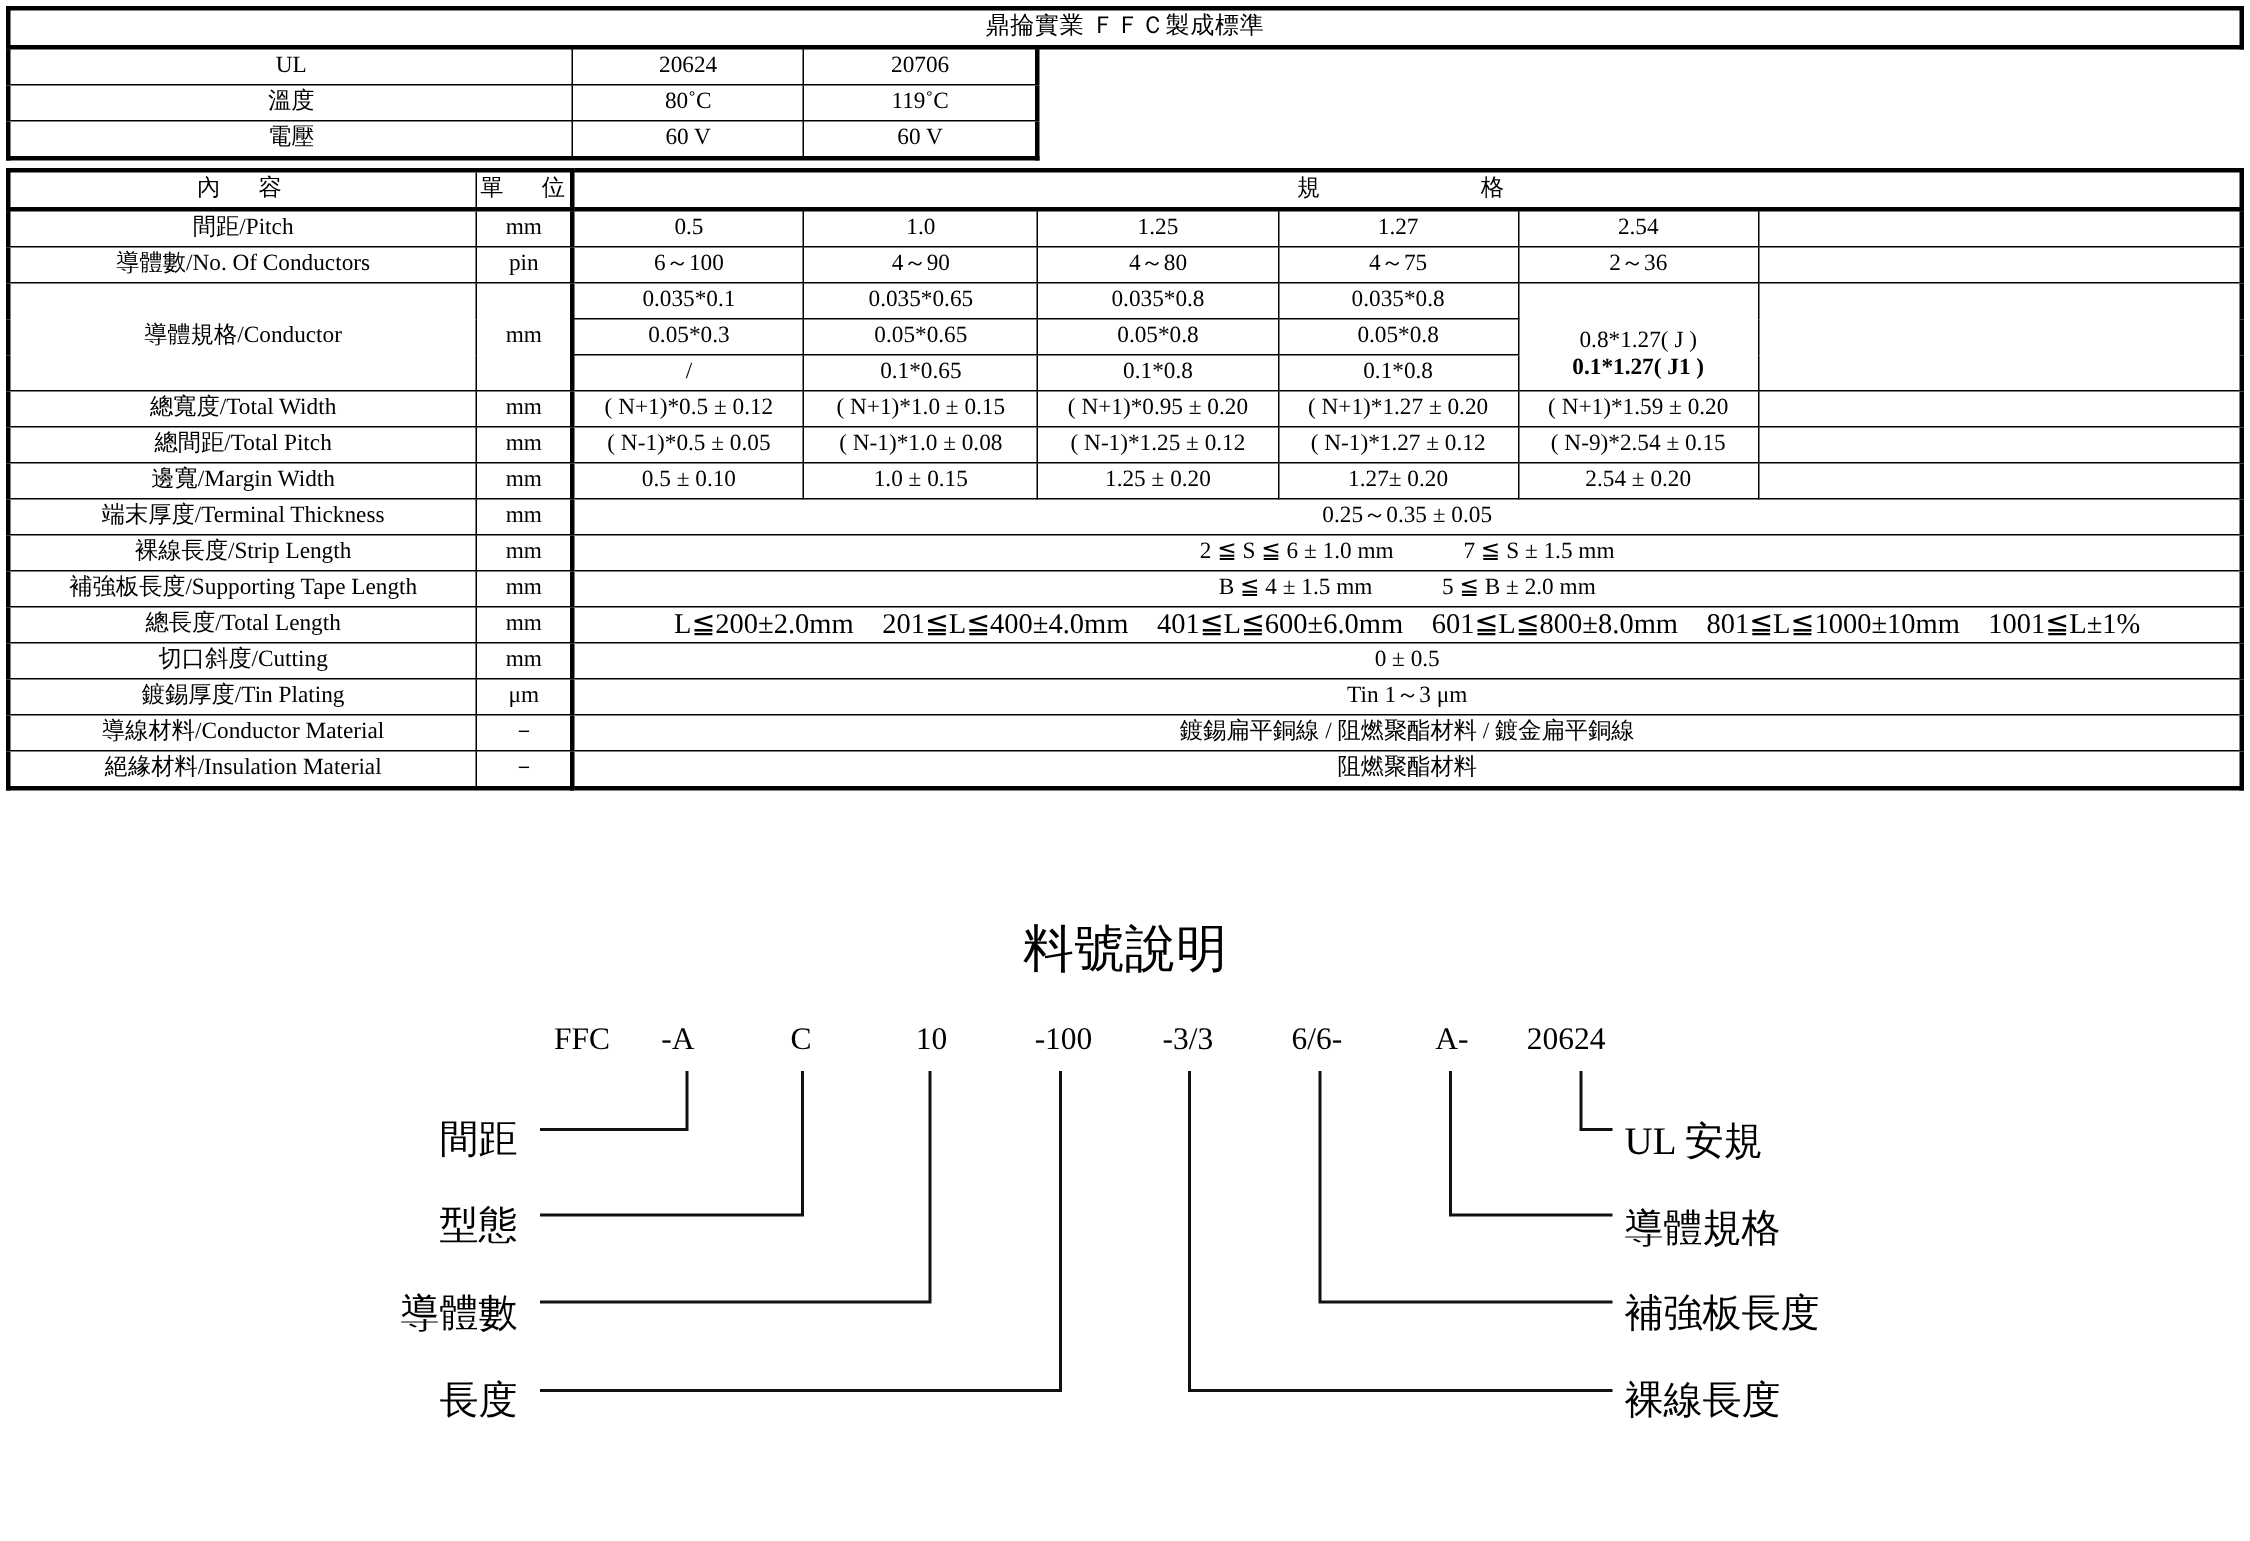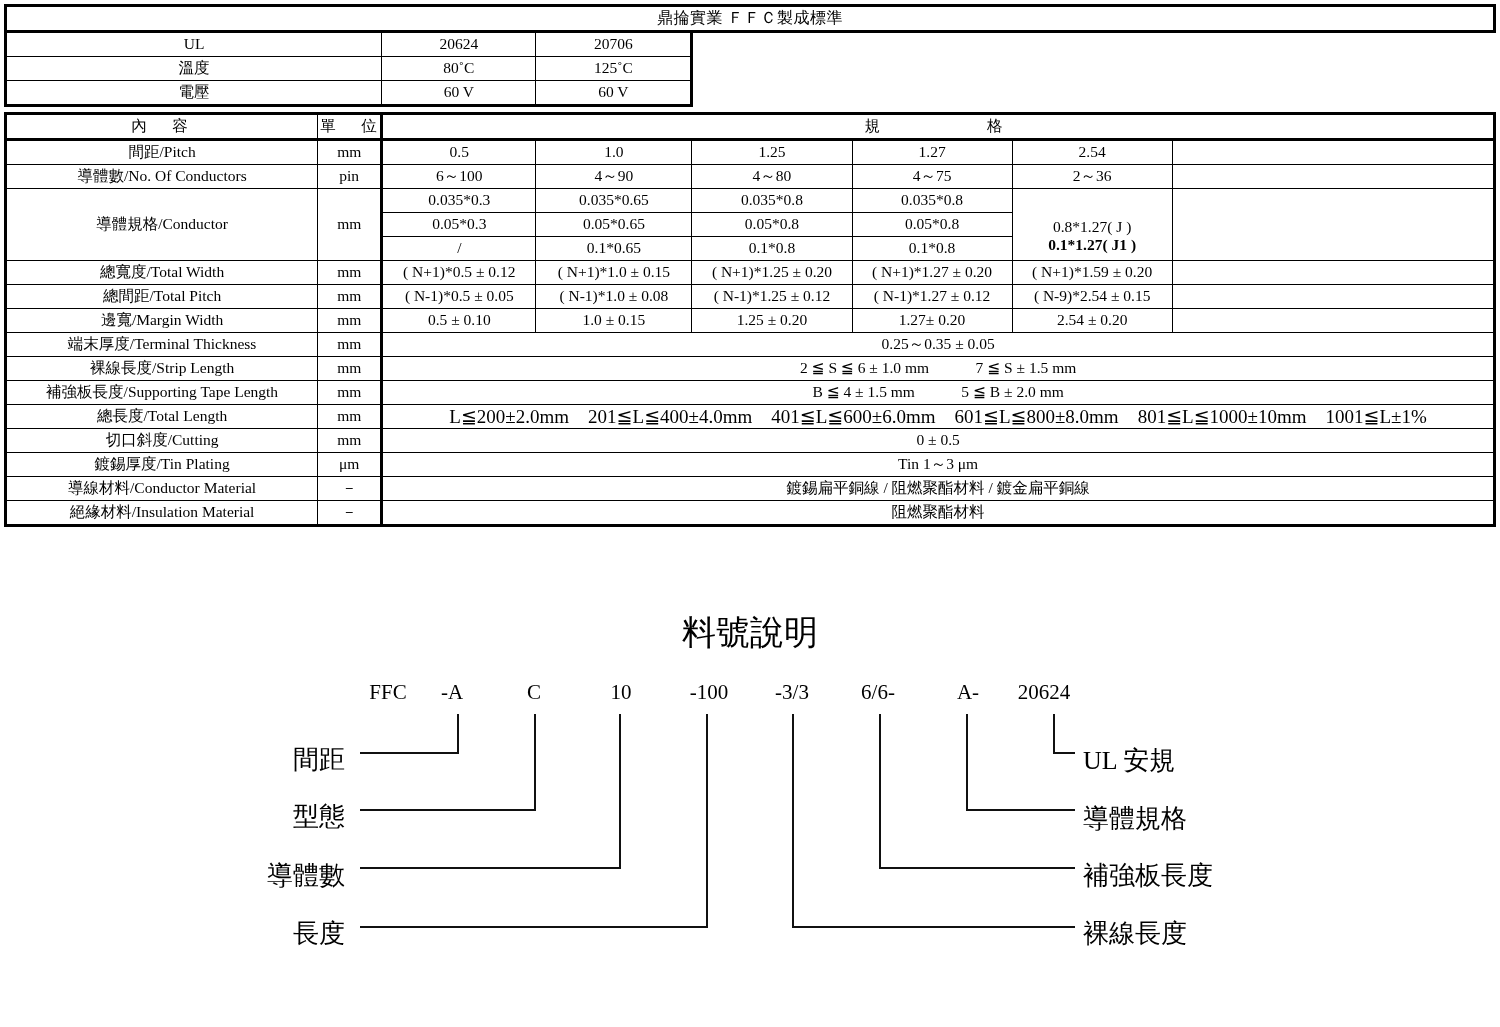--- a/index.html
+++ b/index.html
@@ -109,21 +109,21 @@
 
     <tr>
       <td class="outer-left" colspan="2">UL</td>
       <td>20624</td>
       <td class="thick-r">20706</td>
       <td class="nb" colspan="4"></td>
     </tr>
     <tr>
       <td class="outer-left" colspan="2">溫度</td>
       <td>80˚C</td>
-      <td class="thick-r">125˚C</td>
+      <td class="thick-r">119˚C</td>
       <td class="nb" colspan="4"></td>
     </tr>
     <tr>
       <td class="outer-left thick-b" colspan="2">電壓</td>
       <td class="thick-b">60 V</td>
       <td class="thick-b thick-r">60 V</td>
       <td class="nb" colspan="4"></td>
     </tr>
 
     <tr>
@@ -154,21 +154,21 @@
       <td>4～90</td>
       <td>4～80</td>
       <td>4～75</td>
       <td>2～36</td>
       <td class="outer-right"></td>
     </tr>
 
     <tr>
       <td class="outer-left row-label" rowspan="3">導體規格/Conductor</td>
       <td class="thick-r" rowspan="3">mm</td>
-      <td>0.035*0.3</td>
+      <td>0.035*0.1</td>
       <td>0.035*0.65</td>
       <td>0.035*0.8</td>
       <td>0.035*0.8</td>
       <td class="no-b" rowspan="2" style="vertical-align:bottom;padding-bottom:1px">0.8*1.27( J )</td>
       <td class="outer-right" rowspan="3"></td>
     </tr>
     <tr>
       <td>0.05*0.3</td>
       <td>0.05*0.65</td>
       <td>0.05*0.8</td>
@@ -180,21 +180,21 @@
       <td>0.1*0.8</td>
       <td>0.1*0.8</td>
       <td class="no-t" style="vertical-align:top">0.1*1.27( J1 )</td>
     </tr>
 
     <tr>
       <td class="outer-left row-label">總寬度/Total Width</td>
       <td class="thick-r">mm</td>
       <td>( N+1)*0.5 ± 0.12</td>
       <td>( N+1)*1.0 ± 0.15</td>
-      <td>( N+1)*1.25 ± 0.20</td>
+      <td>( N+1)*0.95 ± 0.20</td>
       <td>( N+1)*1.27 ± 0.20</td>
       <td>( N+1)*1.59 ± 0.20</td>
       <td class="outer-right"></td>
     </tr>
 
     <tr>
       <td class="outer-left row-label">總間距/Total Pitch</td>
       <td class="thick-r">mm</td>
       <td>( N-1)*0.5 ± 0.05</td>
       <td>( N-1)*1.0 ± 0.08</td>

